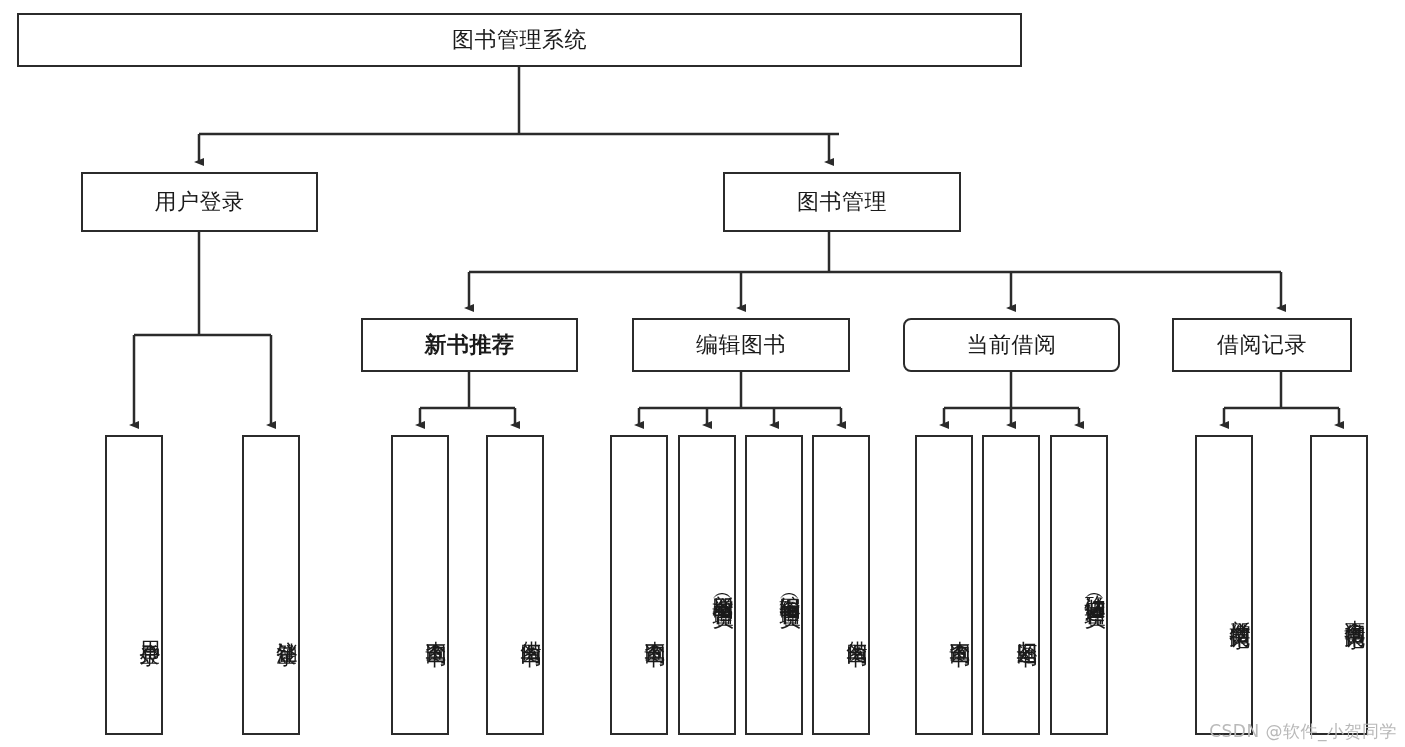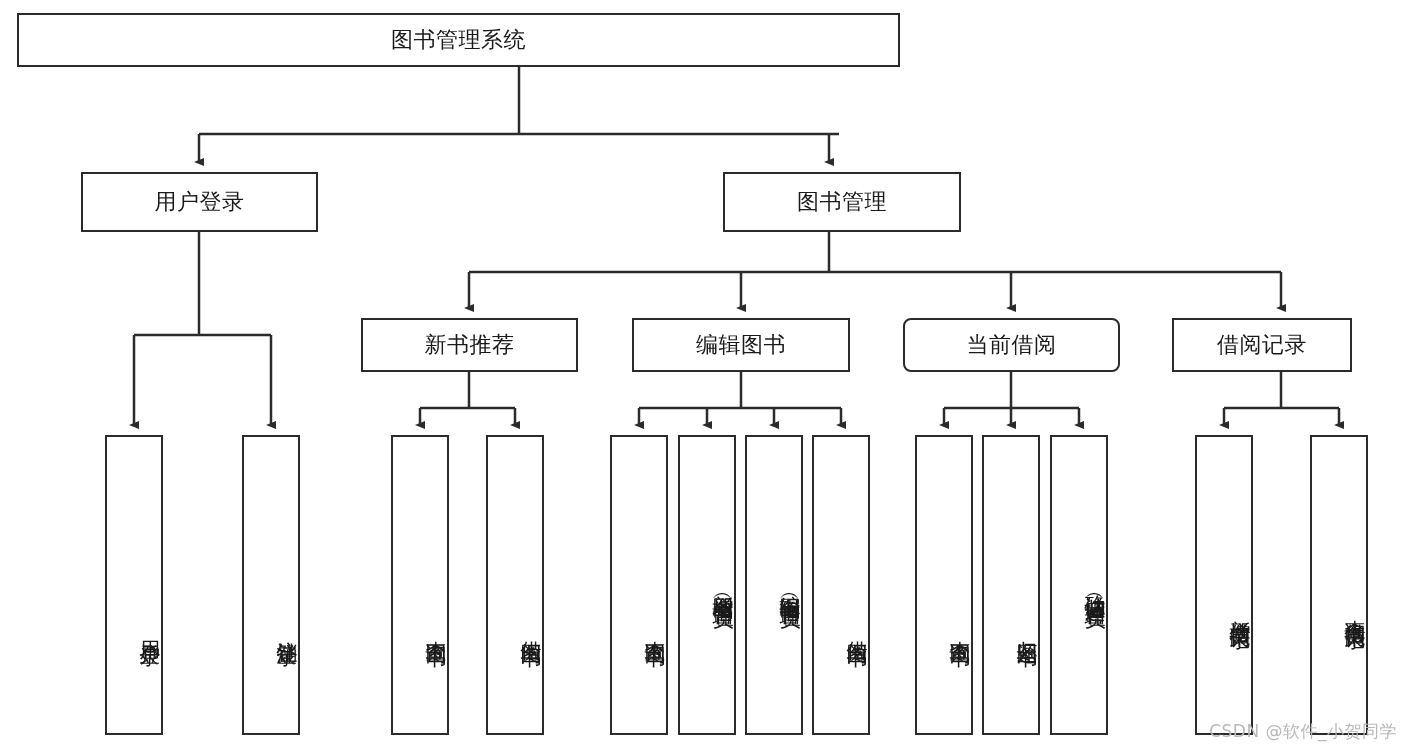--- a/index.html
+++ b/index.html
@@ -113,32 +113,32 @@
       <path d="M1011,408 L1011,425" marker-end="url(#arrow)"></path>
       <path d="M1079,408 L1079,425" marker-end="url(#arrow)"></path>
 
       <path d="M1281,372 L1281,408"></path>
       <path d="M1224,408 L1339,408"></path>
       <path d="M1224,408 L1224,425" marker-end="url(#arrow)"></path>
       <path d="M1339,408 L1339,425" marker-end="url(#arrow)"></path>
     </g>
   </svg>
 
-  <div class="node horiz" style="left:17px; top:13px; width:883px; height:54px;">
+  <div class="node horiz" style="left:17px; top:13px; width:1005px; height:54px;">
     <span class="lbl">图书管理系统</span>
   </div>
 
   <div class="node horiz" style="left:81px; top:172px; width:237px; height:60px;">
     <span class="lbl">用户登录</span>
   </div>
   <div class="node horiz" style="left:711px; top:172px; width:238px; height:60px;margin-left:12px;">
     <span class="lbl">图书管理</span>
   </div>
 
-  <div class="node horiz" style="left:361px; top:318px; width:217px; height:54px;">
+  <div class="node horiz" style="left:361px; top:318px; width:217px; height:54px;font-weight:bold;">
     <span class="lbl">新书推荐</span>
   </div>
   <div class="node horiz" style="left:632px; top:318px; width:218px; height:54px;">
     <span class="lbl">编辑图书</span>
   </div>
   <div class="node horiz" style="left:903px; top:318px; width:217px; height:54px;border-radius:8px;">
     <span class="lbl">当前借阅</span>
   </div>
   <div class="node horiz" style="left:1172px; top:318px; width:180px; height:54px;">
     <span class="lbl">借阅记录</span>

